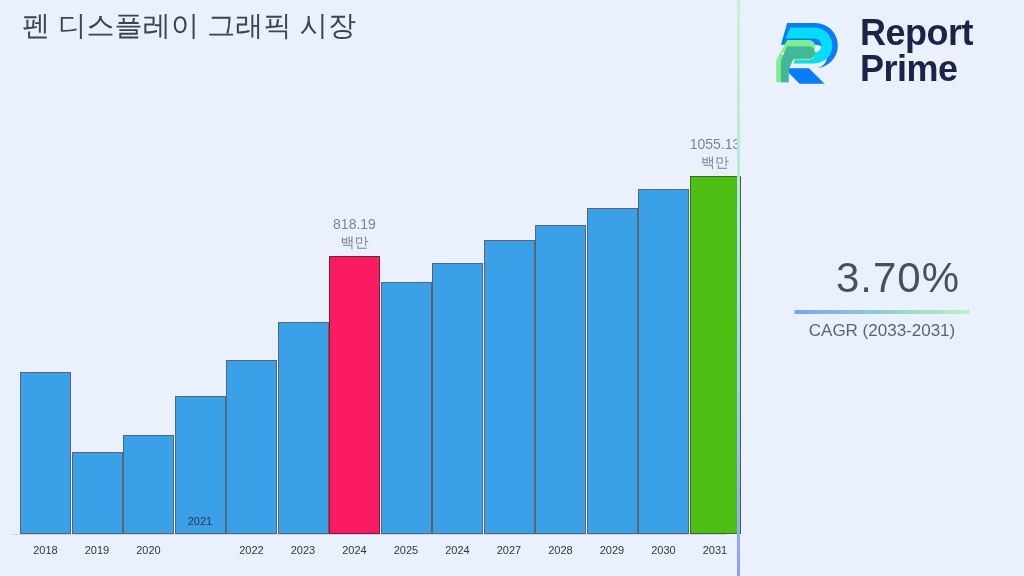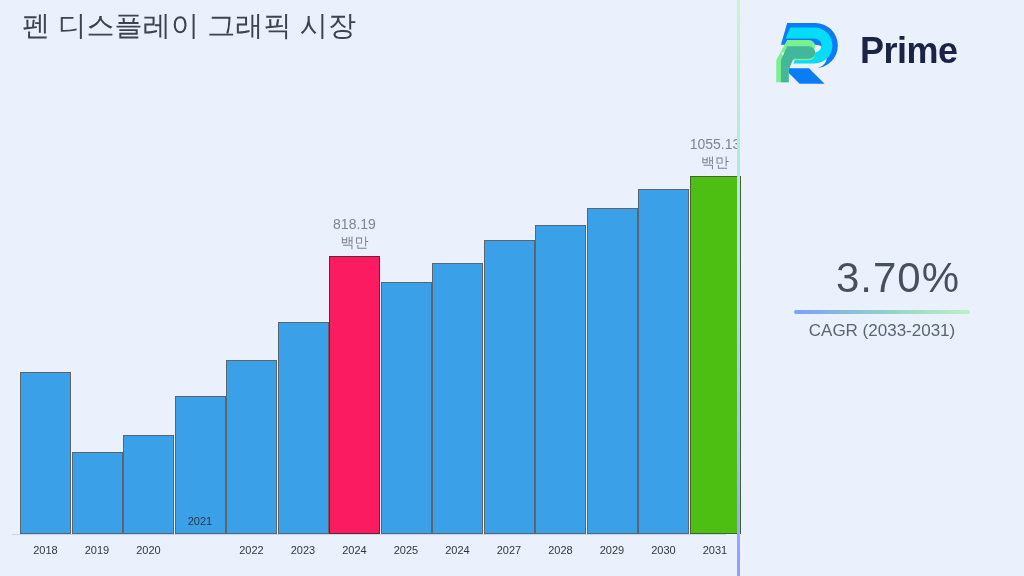--- a/index.html
+++ b/index.html
@@ -184,20 +184,21 @@
 
           <path d="M22 14 H58 A29 29 0 0 1 58 72 H50 L70 92 H38 L18 72 H58 A15 15 0 0 0 58 42 H14 Z" fill="#0a7cf5"></path>
 
           <path d="M26 20 H57 A23 23 0 0 1 57 66 H30 L36 52 H57 A9 9 0 0 0 57 34 H20 Z" fill="#06dcf7"></path>
 
           <path d="M14 52 H50 A8 8 0 0 0 50 36 H22 L8 62 V90 H24 V62 L32 46 H50 A8 8 0 0 1 50 62 H20 Z" fill="#7cf08e"></path>
           <path d="M22 44 H50 A8 8 0 0 1 50 60 H30 L24 74 V90 H14 V62 Z" fill="#43b79a"></path>
         </svg>
       </span>
       <span id="logo-wordmark">
+        <span class="w1">Report</span>
         <span class="w2">Prime</span>
       </span>
     </div>
 
     <div id="cagr-block">
       <div id="cagr-value">3.70%</div>
       <div id="cagr-rule"></div>
       <div id="cagr-caption">CAGR (2033-2031)</div>
     </div>
 

